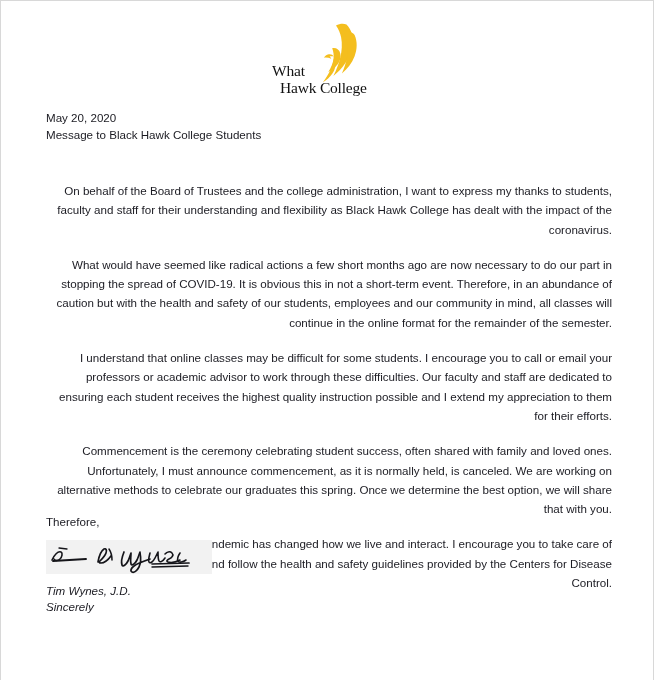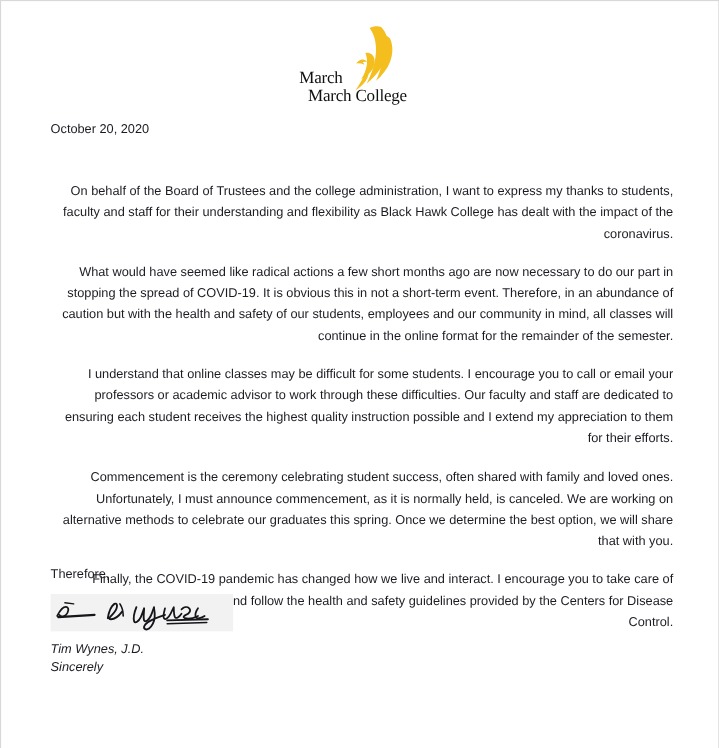--- a/index.html
+++ b/index.html
@@ -133,28 +133,29 @@
           <g fill="#F4BE1E">
             <path d="M47.5 1.5 C52.5 6.5 54.5 14 53.6 21.5 C52.8 28.2 50.2 34.4 46.6 39.8 C43.2 44.9 39.0 49.3 34.4 53.0 C37.4 47.0 39.8 40.9 41.3 34.6 C42.9 27.9 43.4 21.0 42.1 14.3 C41.3 10.0 39.6 5.9 37.0 2.4 C40.3 0.9 44.2 0.3 47.5 1.5 Z"></path>
             <path d="M55.6 12.0 C58.6 18.6 58.2 26.4 55.6 33.2 C53.0 40.0 48.4 45.8 42.9 50.4 C45.2 45.3 47.0 40.0 48.0 34.5 C49.1 28.5 49.2 22.3 47.8 16.4 C47.1 13.3 45.9 10.4 44.3 7.8 C48.6 8.0 53.3 8.8 55.6 12.0 Z"></path>
             <path d="M33.2 25.2 C37.2 24.5 40.4 26.6 41.3 30.4 C42.2 34.0 41.1 38.1 38.7 41.3 C36.3 44.6 32.9 47.1 29.3 49.1 C32.1 44.7 34.1 40.0 34.6 35.1 C34.9 31.9 34.5 28.4 33.2 25.2 Z"></path>
             <path d="M28.8 31.5 C31.2 30.6 33.6 31.4 34.6 33.4 C33.3 33.1 31.9 33.2 30.6 33.6 C31.3 34.2 32.0 34.9 32.4 35.8 C30.0 34.8 27.4 34.4 24.8 34.7 C25.8 33.2 27.1 32.1 28.8 31.5 Z"></path>
             <path d="M36.6 38.0 C37.2 42.4 35.9 46.9 33.4 50.6 C31.0 54.2 27.6 57.1 23.9 59.3 C26.9 55.2 29.6 50.9 31.7 46.3 C33.2 43.0 34.4 39.5 34.9 35.9 C35.7 36.4 36.3 37.1 36.6 38.0 Z"></path>
           </g>
         </svg>
       </div>
       <div class="logo-word">
-        <span class="l1">March</span>
-        <span class="l2">March College</span>
+        <span class="l1">What</span>
+        <span class="l2">Hawk College</span>
       </div>
     </div>
   </div>
 
   <div class="letter-body">
-    <div class="meta-line">October 20, 2020</div>
+    <div class="meta-line">May 20, 2020</div>
+    <div class="meta-line">Message to Black Hawk College Students</div>
 
     <div class="paragraphs">
       <p class="para">On behalf of the Board of Trustees and the college administration, I want to express my thanks to students, faculty and staff for their understanding and flexibility as Black Hawk College has dealt with the impact of the coronavirus.</p>
       <p class="para">What would have seemed like radical actions a few short months ago are now necessary to do our part in stopping the spread of COVID-19. It is obvious this in not a short-term event. Therefore, in an abundance of caution but with the health and safety of our students, employees and our community in mind, all classes will continue in the online format for the remainder of the semester.</p>
       <p class="para">I understand that online classes may be difficult for some students. I encourage you to call or email your professors or academic advisor to work through these difficulties. Our faculty and staff are dedicated to ensuring each student receives the highest quality instruction possible and I extend my appreciation to them for their efforts.</p>
       <p class="para">Commencement is the ceremony celebrating student success, often shared with family and loved ones. Unfortunately, I must announce commencement, as it is normally held, is canceled. We are working on alternative methods to celebrate our graduates this spring. Once we determine the best option, we will share that with you.</p>
       <p class="para">Finally, the COVID-19 pandemic has changed how we live and interact. I encourage you to take care of yourselves and loved ones and follow the health and safety guidelines provided by the Centers for Disease Control.</p>
     </div>
   </div>
 

